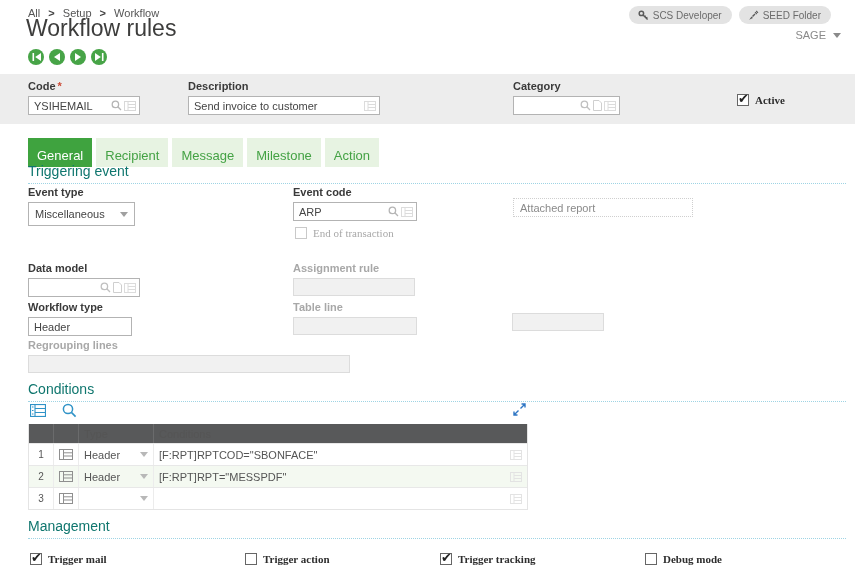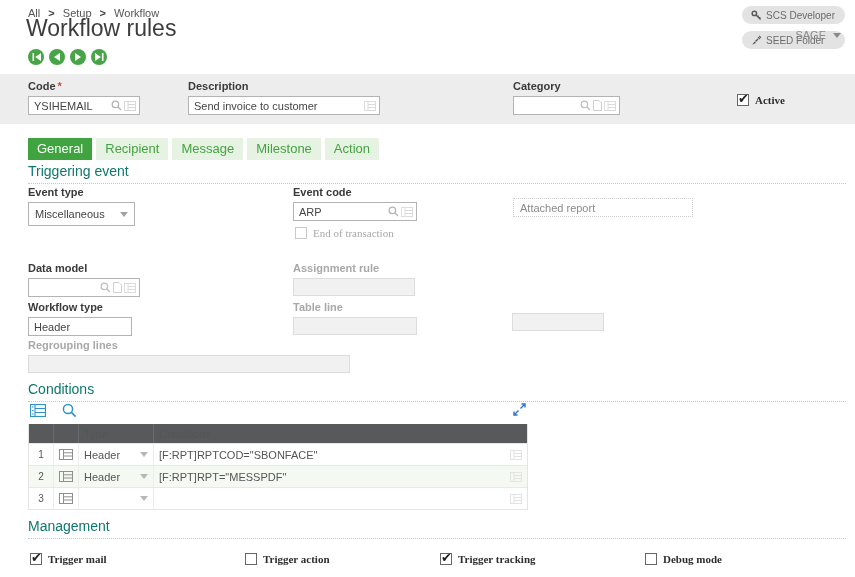--- a/index.html
+++ b/index.html
@@ -4,21 +4,21 @@
 <style>
   * { box-sizing:border-box; margin:0; padding:0; }
   html,body { background:#fff; }
   .page { position:relative; width:855px; height:577px; background:#fff;
           font-family:"Liberation Sans", sans-serif; overflow:hidden; }
 
   
   .breadcrumb { position:absolute; top:7px; left:28px; font-size:11px; color:#555; }
   .bc-item { cursor:pointer; }
   .bc-sep { margin:0 5px; font-weight:bold; color:#444; }
-  .pills { position:absolute; top:6px; right:10px; display:flex; gap:7px;flex-direction:column; }
+  .pills { position:absolute; top:6px; right:24px; display:flex; gap:7px; }
   .pill { background:#e3e3e3; border-radius:10px; height:18px; padding:0 10px 0 7px;
           font-size:10px; color:#6b6b6b; display:flex; align-items:center; gap:4px; cursor:pointer; }
   .endpoint { position:absolute; top:29px; right:14px; font-size:11px; color:#8a8a8a;
               display:flex; align-items:center; gap:7px; cursor:pointer; }
   .tri-down { width:0; height:0; border-left:4px solid transparent; border-right:4px solid transparent;
               border-top:5px solid #8a8a8a; }
   .title { position:absolute; top:15px; left:26px; font-size:23px; font-weight:400; color:#3d3d3c; }
   .navbtns { position:absolute; top:49px; left:28px; display:flex; gap:5px; }
   .navbtn { width:16px; height:16px; border-radius:50%; background:#47a447; border:none;
             display:flex; align-items:center; justify-content:center; padding:0; cursor:pointer; }
@@ -40,21 +40,21 @@
   .cbrow { display:flex; align-items:center; gap:6px; cursor:pointer;font-family:Liberation Serif, serif; }
   .cb { width:12px; height:12px; border:1px solid #666; background:#fff; position:relative;
         display:inline-block; flex:0 0 auto; }
   .cb.checked::after { content:"\2714"; position:absolute; top:-4px; left:0; font-size:13px; color:#222; }
   .cb.dis { border-color:#c9c9c9; }
   .cblabel { font-size:11px; font-weight:bold; color:#2e2e2e; }
   .cblabel.dis { color:#a8a8a8; font-weight:normal; }
 
   
   .tabs { position:absolute; top:138px; left:28px; display:flex; gap:4px; }
-  .tab { font-size:13px; padding:3px 9px 4px; background:#e7f3e2; color:#44a244; cursor:pointer; }
+  .tab { font-size:13px; padding:10px 9px 4px; background:#e7f3e2; color:#44a244; cursor:pointer; }
   .tab.active { background:#3fa33f; color:#fff; }
 
   
   .sect { position:absolute; left:28px; width:818px; font-size:14px; color:#0f766e;
           padding-bottom:4px; border-bottom:1px dotted #9fd4e4; }
 
   
   .sel { background:#fff; border:1px solid #b3b3b3; height:19px; display:flex; align-items:center;
          justify-content:space-between; padding:11px 6px; font-size:11px; color:#444; cursor:pointer; }
   .sel .tri-down { border-top-color:#a0a0a0; }

